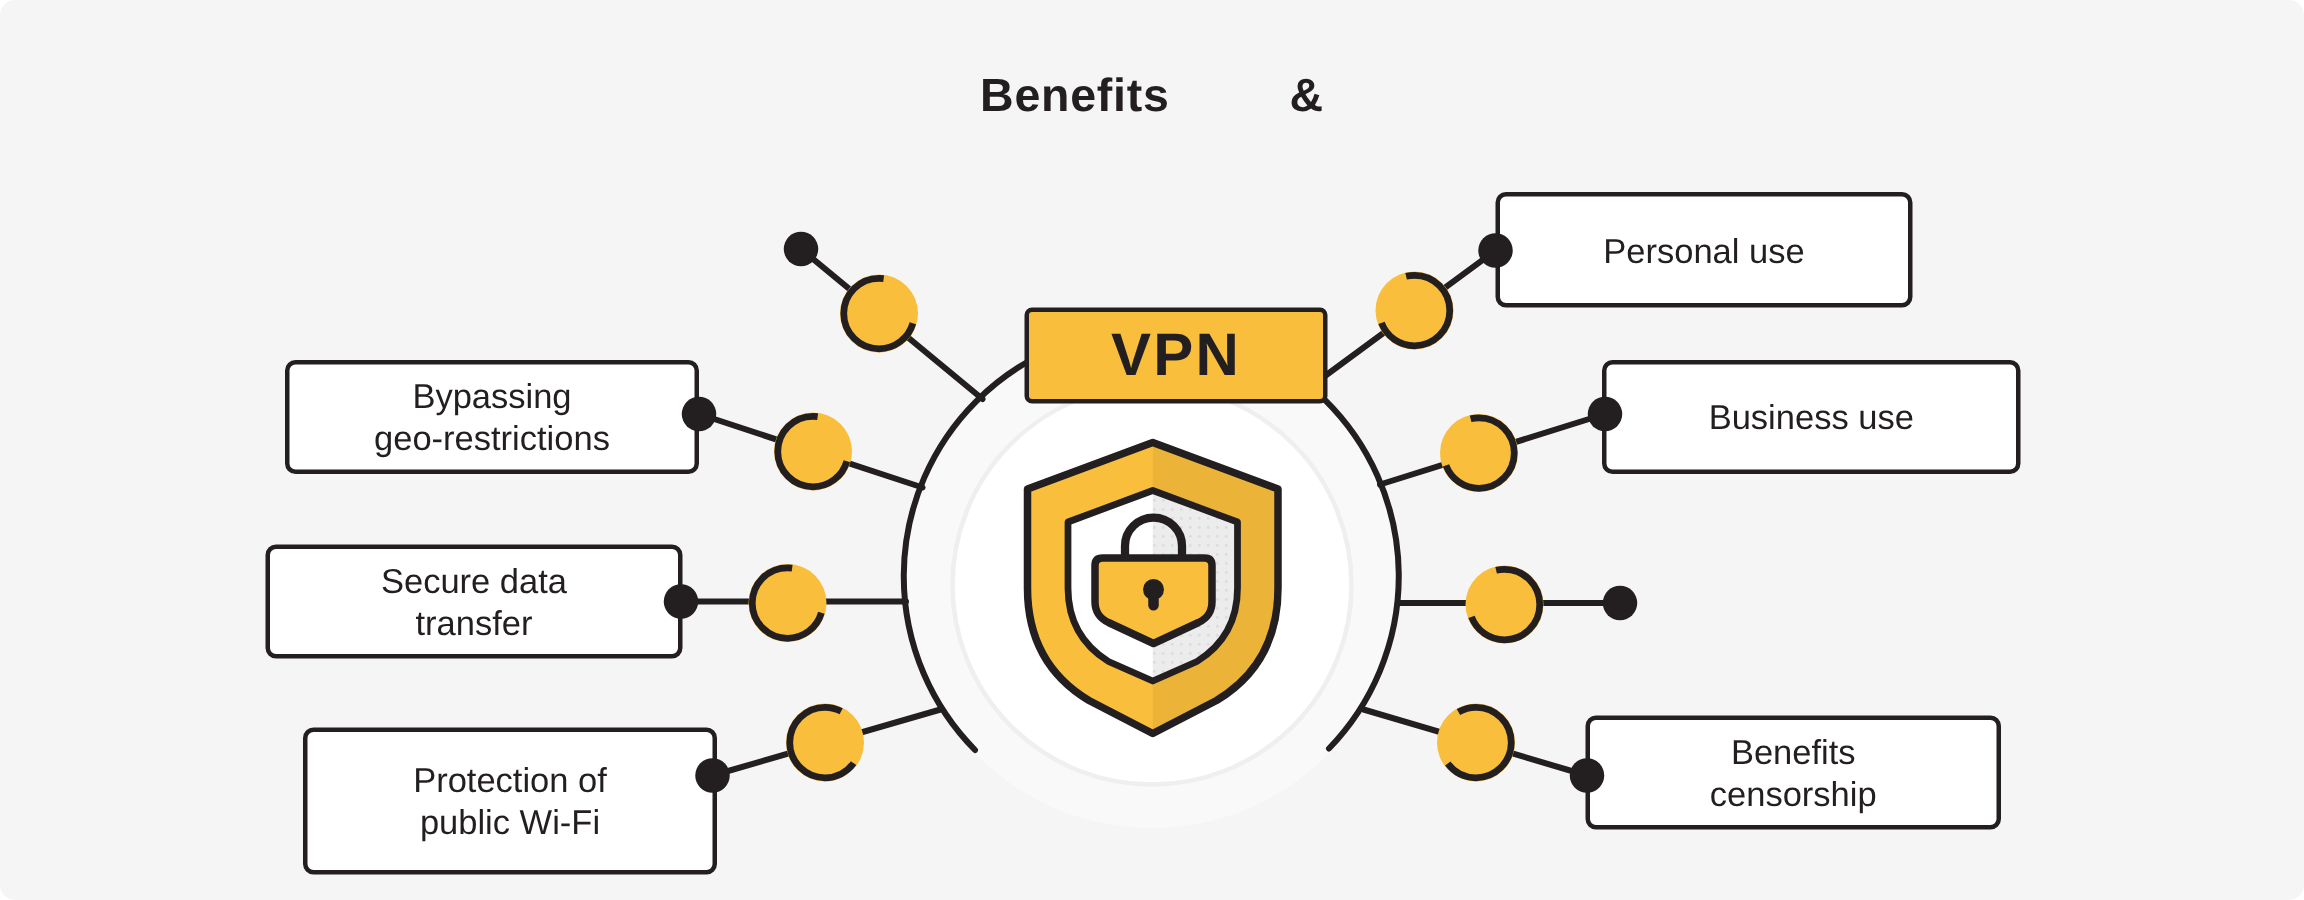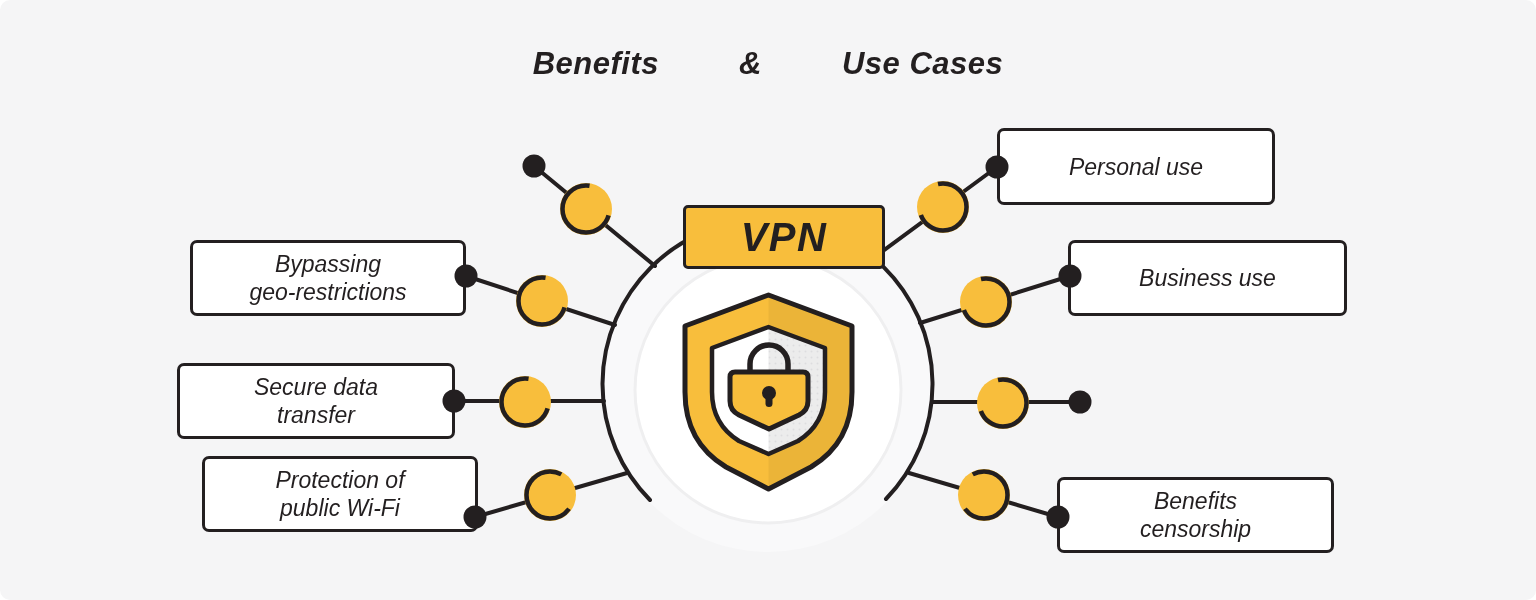--- a/index.html
+++ b/index.html
@@ -6,21 +6,21 @@
     --accent:#F8BE3C;
     --ink:#231F20;
     --panel-bg:#F5F5F6;
     --box-bg:#FFFFFF;
     --shield-gray:#ECECEC;
   }
   *{margin:0;padding:0;box-sizing:border-box;}
   body{background:#fff;font-family:"Liberation Sans",sans-serif;}
   .panel{
     position:relative;width:1536px;height:600px;
-    background:var(--panel-bg);border-radius:10px;overflow:hidden;font-style:italic;
+    background:var(--panel-bg);border-radius:10px;overflow:hidden;
   }
   .layer{position:absolute;left:0;top:0;width:1536px;height:600px;pointer-events:none;}
   .title{
     position:absolute;left:0;top:46px;width:100%;
     display:flex;justify-content:center;align-items:baseline;gap:80px;
     font-size:31px;font-weight:700;color:var(--ink);letter-spacing:.5px;
   }
   .box{
     position:absolute;background:var(--box-bg);
     border:3px solid var(--ink);border-radius:7px;
@@ -44,21 +44,20 @@
   .dot{fill:var(--ink);}
 </style>
 </head>
 <body>
 
 <div class="panel">
 
   <div class="title">
     <span>Benefits</span>
     <span>&amp;</span>
-    <span>Use Cases</span>
   </div>
 
   <svg class="layer" viewBox="0 0 1536 600">
 
     <circle class="hub-outer" cx="768" cy="387" r="165"></circle>
 
     <g>
       <path class="ln" d="M534 166 L655 266"></path>
       <path class="ln" d="M466 276 L615 325"></path>
       <path class="ln" d="M454 401 L604 401"></path>
@@ -147,21 +146,21 @@
   </svg>
 
   <div class="box" style="left:190px;top:240px;width:276px;height:76px">
     <span>Bypassing
 geo-restrictions</span>
   </div>
   <div class="box" style="left:177px;top:363px;width:278px;height:76px">
     <span>Secure data
 transfer</span>
   </div>
-  <div class="box" style="left:202px;top:456px;width:276px;height:76px">
+  <div class="box" style="left:202px;top:485px;width:276px;height:98px">
     <span>Protection of
 public Wi-Fi</span>
   </div>
 
   <div class="box" style="left:1068px;top:240px;width:279px;height:76px">
     <span>Business use</span>
   </div>
   <div class="box" style="left:997px;top:128px;width:278px;height:77px">
     <span>Personal use</span>
   </div>

